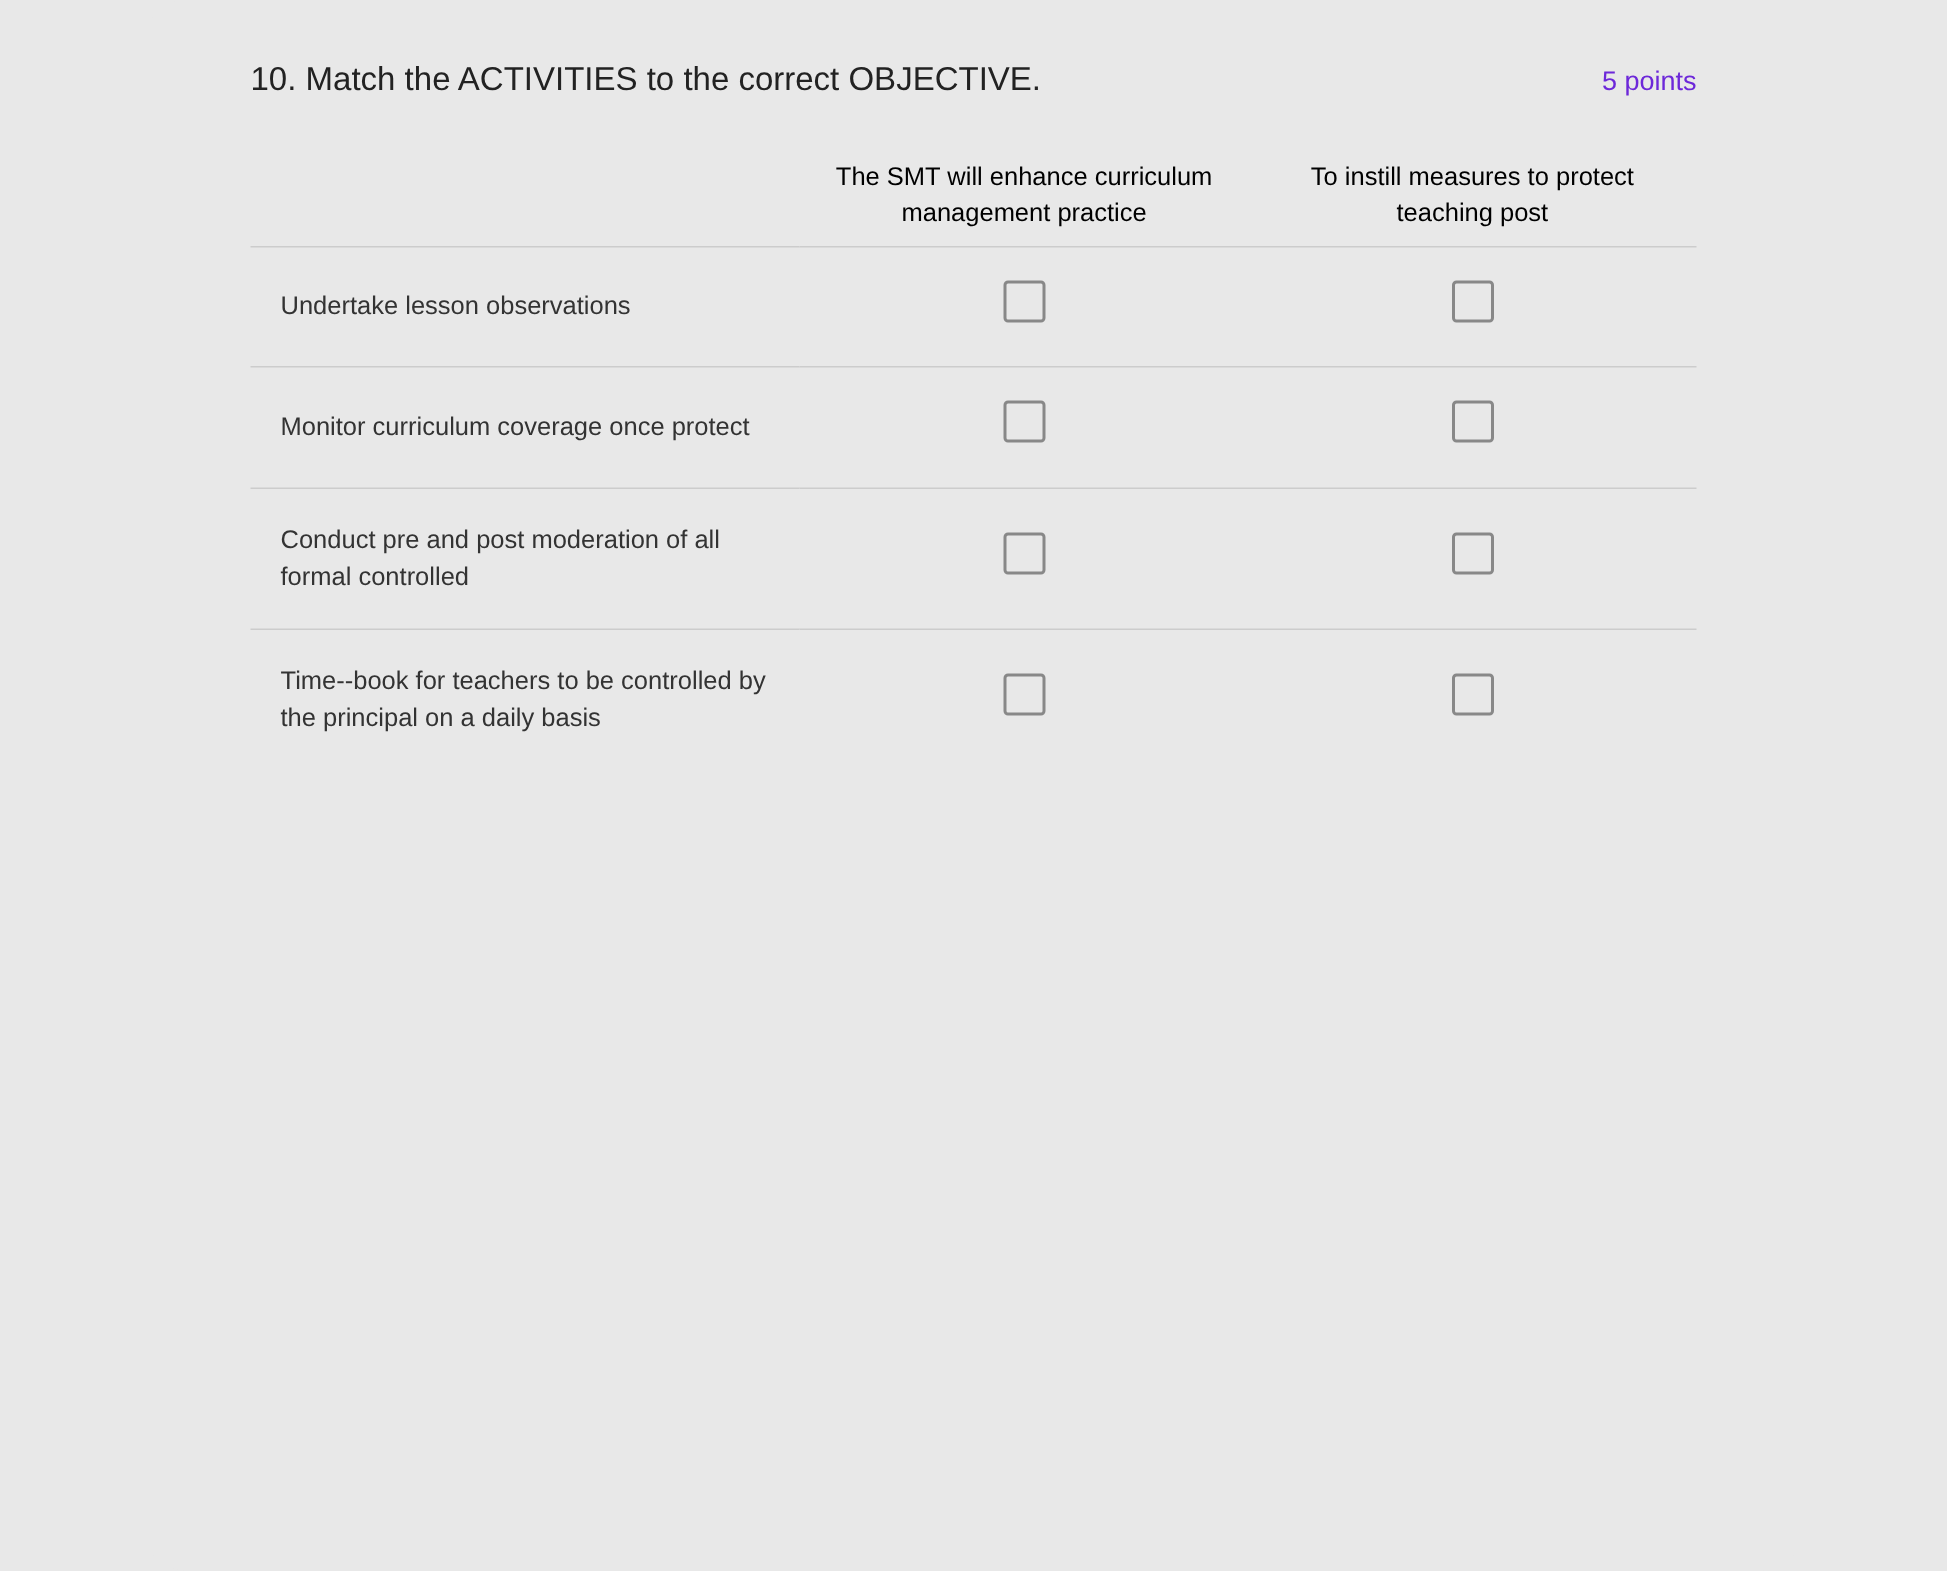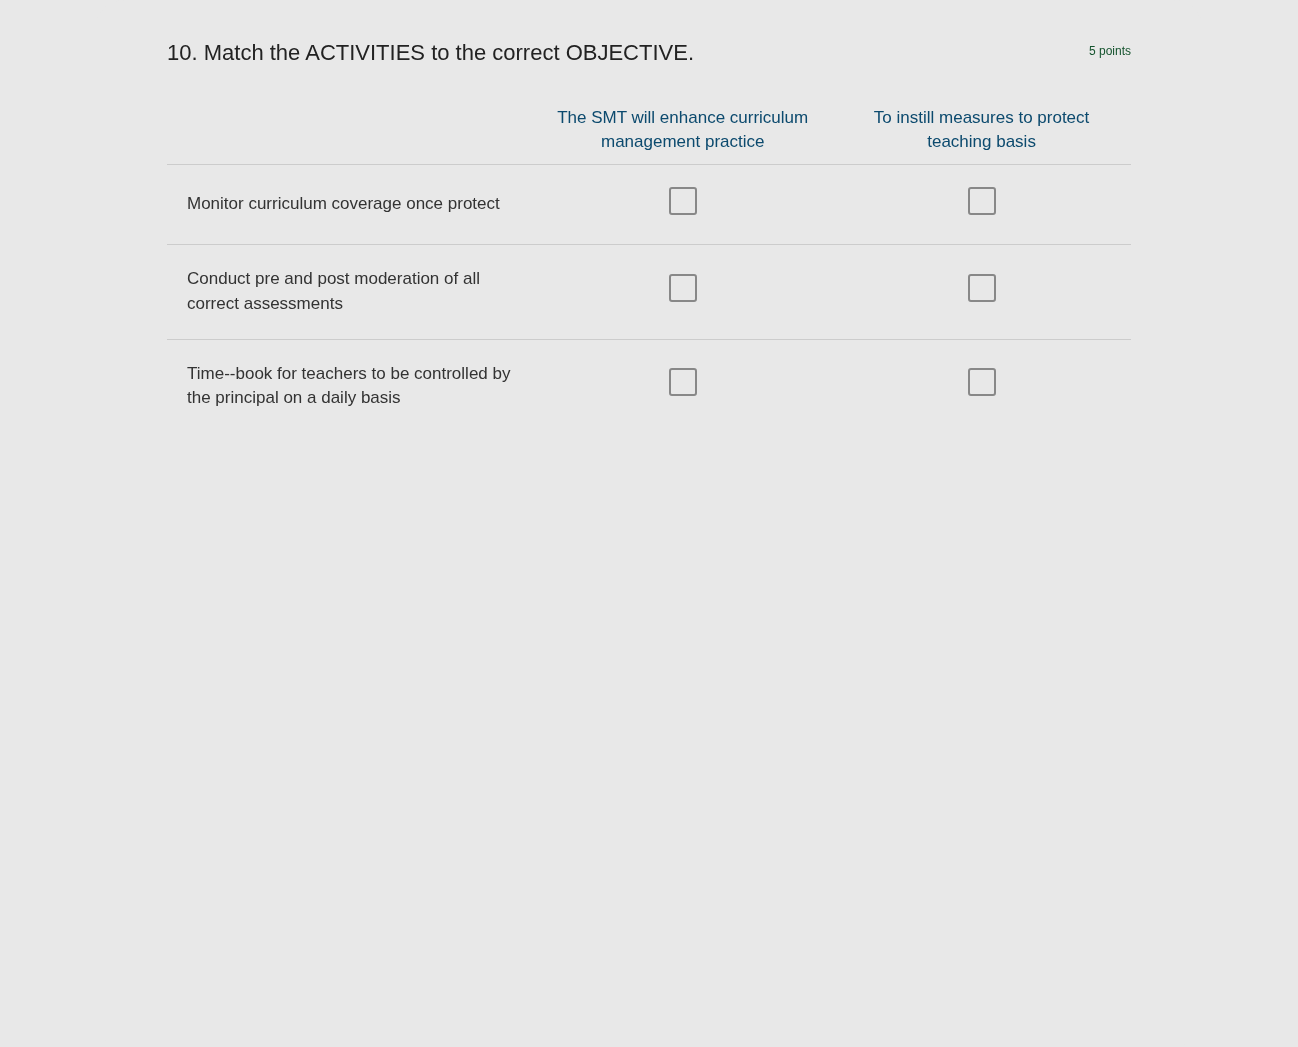--- a/index.html
+++ b/index.html
@@ -33,34 +33,34 @@
       margin-bottom: 30px;
     }
 
     .question-title {
       font-size: 22px;
       font-weight: 500;
       color: #222;
     }
 
     .points-label {
-      font-size: 12px;
-      color: #14532d;
+      font-size: 18px;
+      color: #6d28d9;
       padding-top: 4px;
     }
 
     .match-table {
       width: 100%;
       border-collapse: collapse;
     }
 
     .match-table thead tr th {
       padding: 10px 20px;
       font-size: 17px;
-      color: #0c4a6e;
+      color: #000000;
       font-weight: 500;
       text-align: center;
       vertical-align: bottom;
       line-height: 1.4;
     }
 
     .match-table thead tr th.activity-col {
       text-align: left;
       width: 38%;
     }
@@ -112,31 +112,36 @@
       <span>Match the ACTIVITIES to the correct OBJECTIVE.</span>
     </div>
     <div class="points-label">5 points</div>
   </div>
 
   <table class="match-table">
     <thead>
       <tr>
         <th class="activity-col"></th>
         <th class="obj-col">The SMT will enhance curriculum management practice</th>
-        <th class="obj-col">To instill measures to protect teaching basis</th>
+        <th class="obj-col">To instill measures to protect teaching post</th>
       </tr>
     </thead>
     <tbody id="table-body">
+    <tr>
+          <td class="activity-text">Undertake lesson observations</td>
+          <td class="checkbox-cell"><div class="checkbox-widget"></div></td>
+          <td class="checkbox-cell"><div class="checkbox-widget"></div></td>
+        </tr>
         <tr>
           <td class="activity-text">Monitor curriculum coverage once protect</td>
           <td class="checkbox-cell"><div class="checkbox-widget"></div></td>
           <td class="checkbox-cell"><div class="checkbox-widget"></div></td>
         </tr>
         <tr>
-          <td class="activity-text">Conduct pre and post moderation of all correct assessments</td>
+          <td class="activity-text">Conduct pre and post moderation of all formal controlled</td>
           <td class="checkbox-cell"><div class="checkbox-widget"></div></td>
           <td class="checkbox-cell"><div class="checkbox-widget"></div></td>
         </tr>
         <tr>
           <td class="activity-text">Time--book for teachers to be controlled by the principal on a daily basis</td>
           <td class="checkbox-cell"><div class="checkbox-widget"></div></td>
           <td class="checkbox-cell"><div class="checkbox-widget"></div></td>
         </tr>
       </tbody>
   </table>

